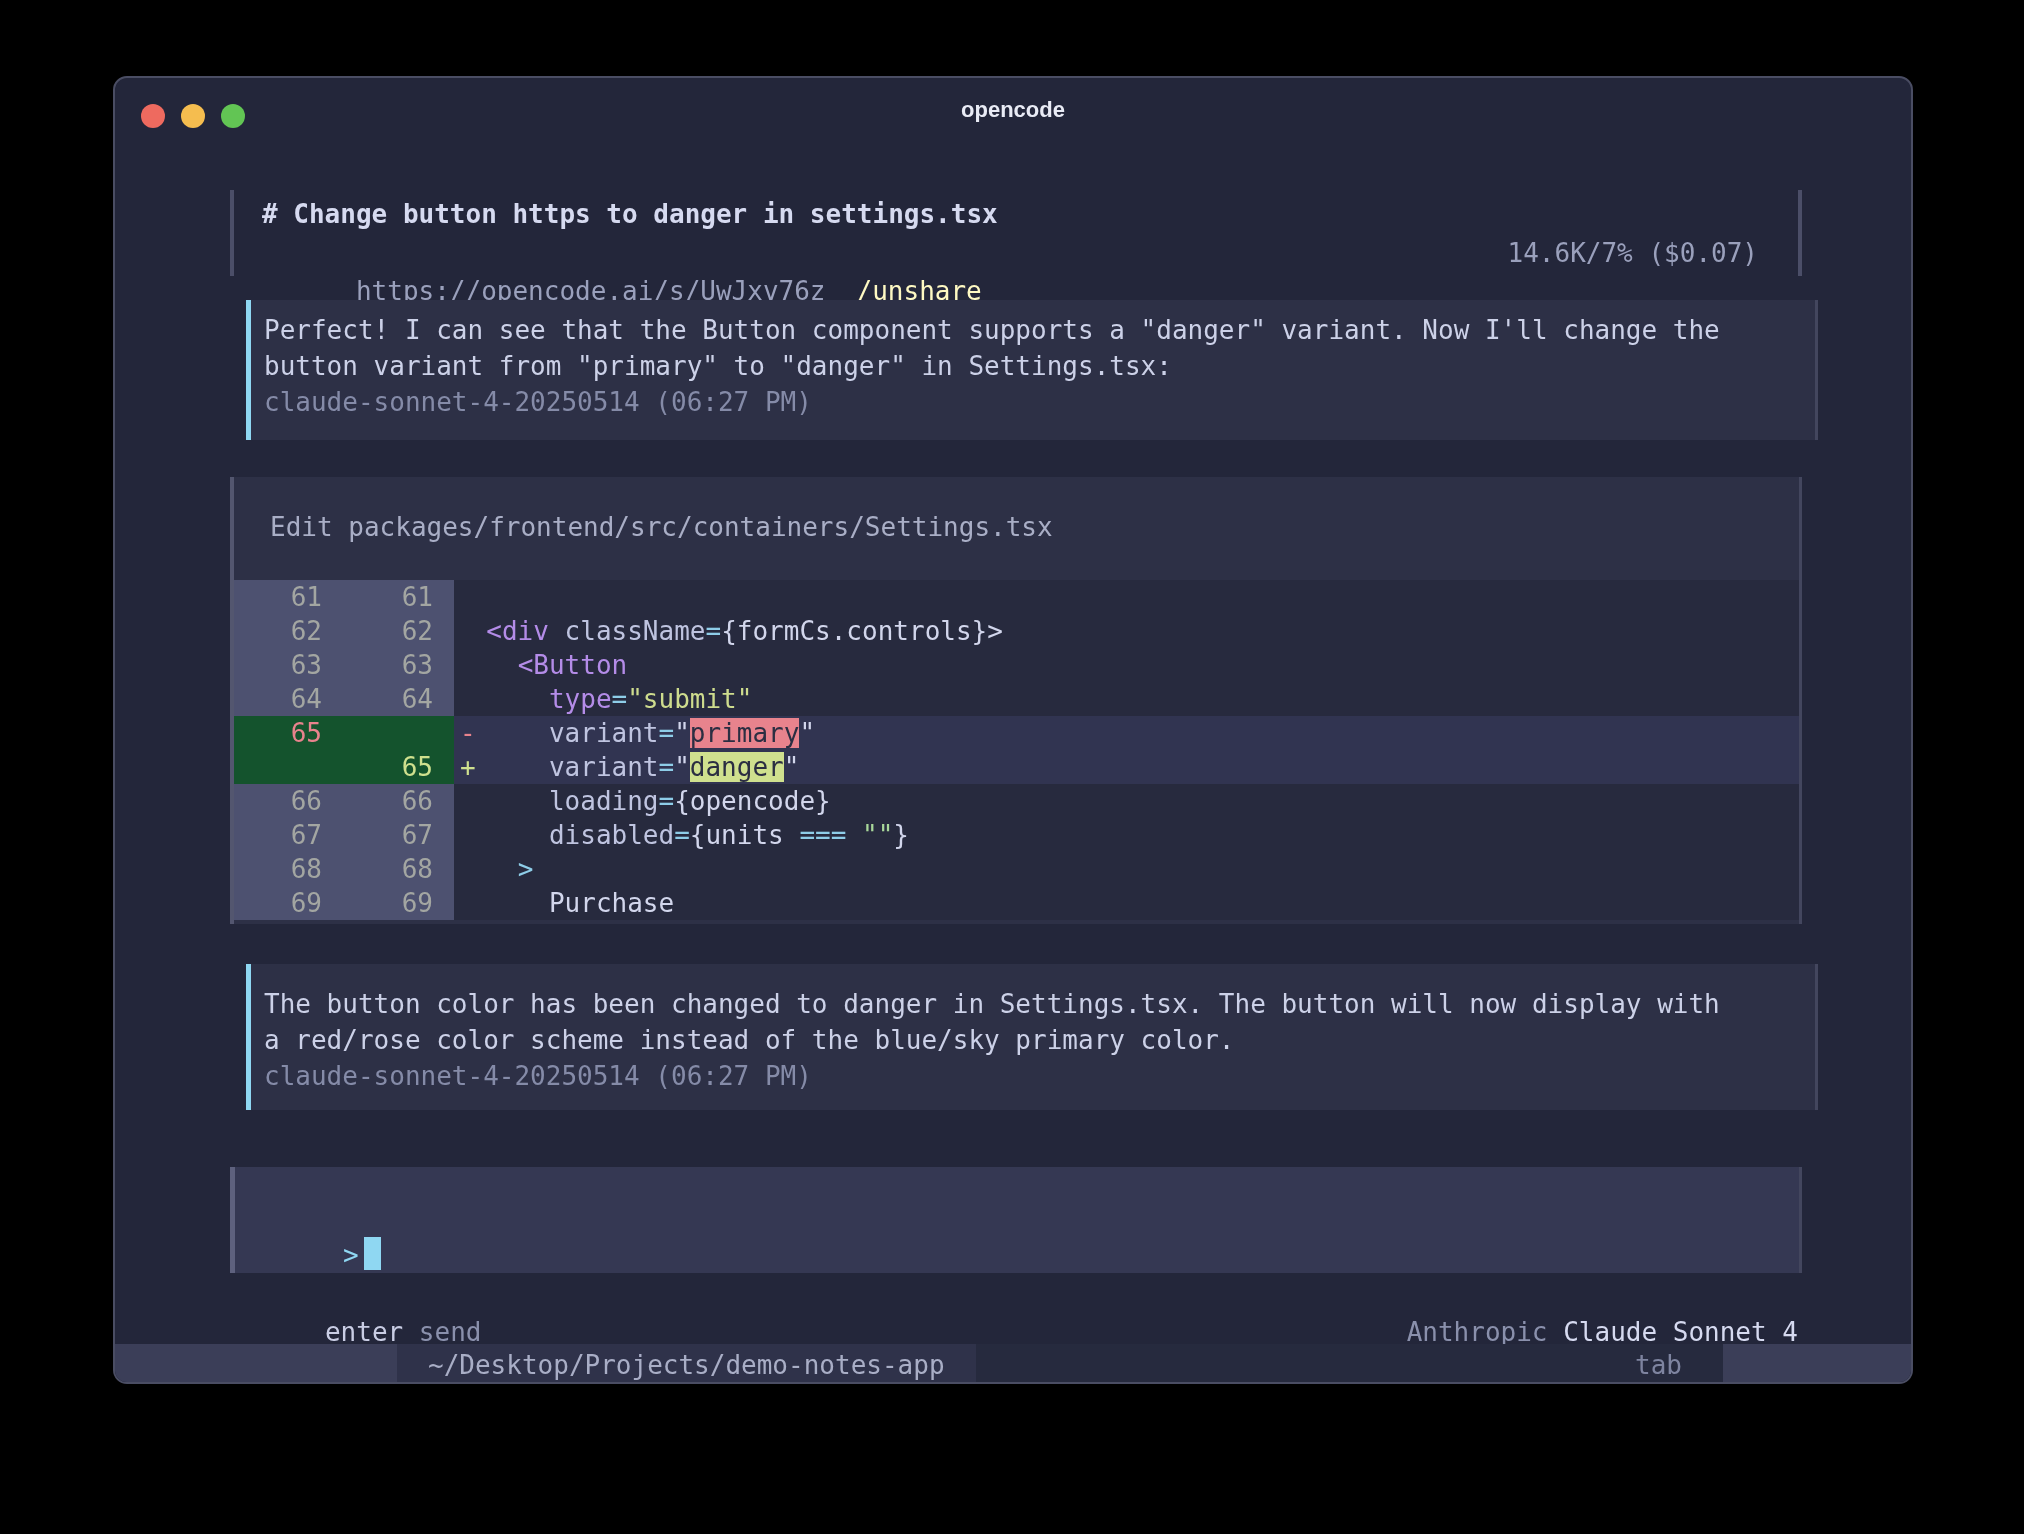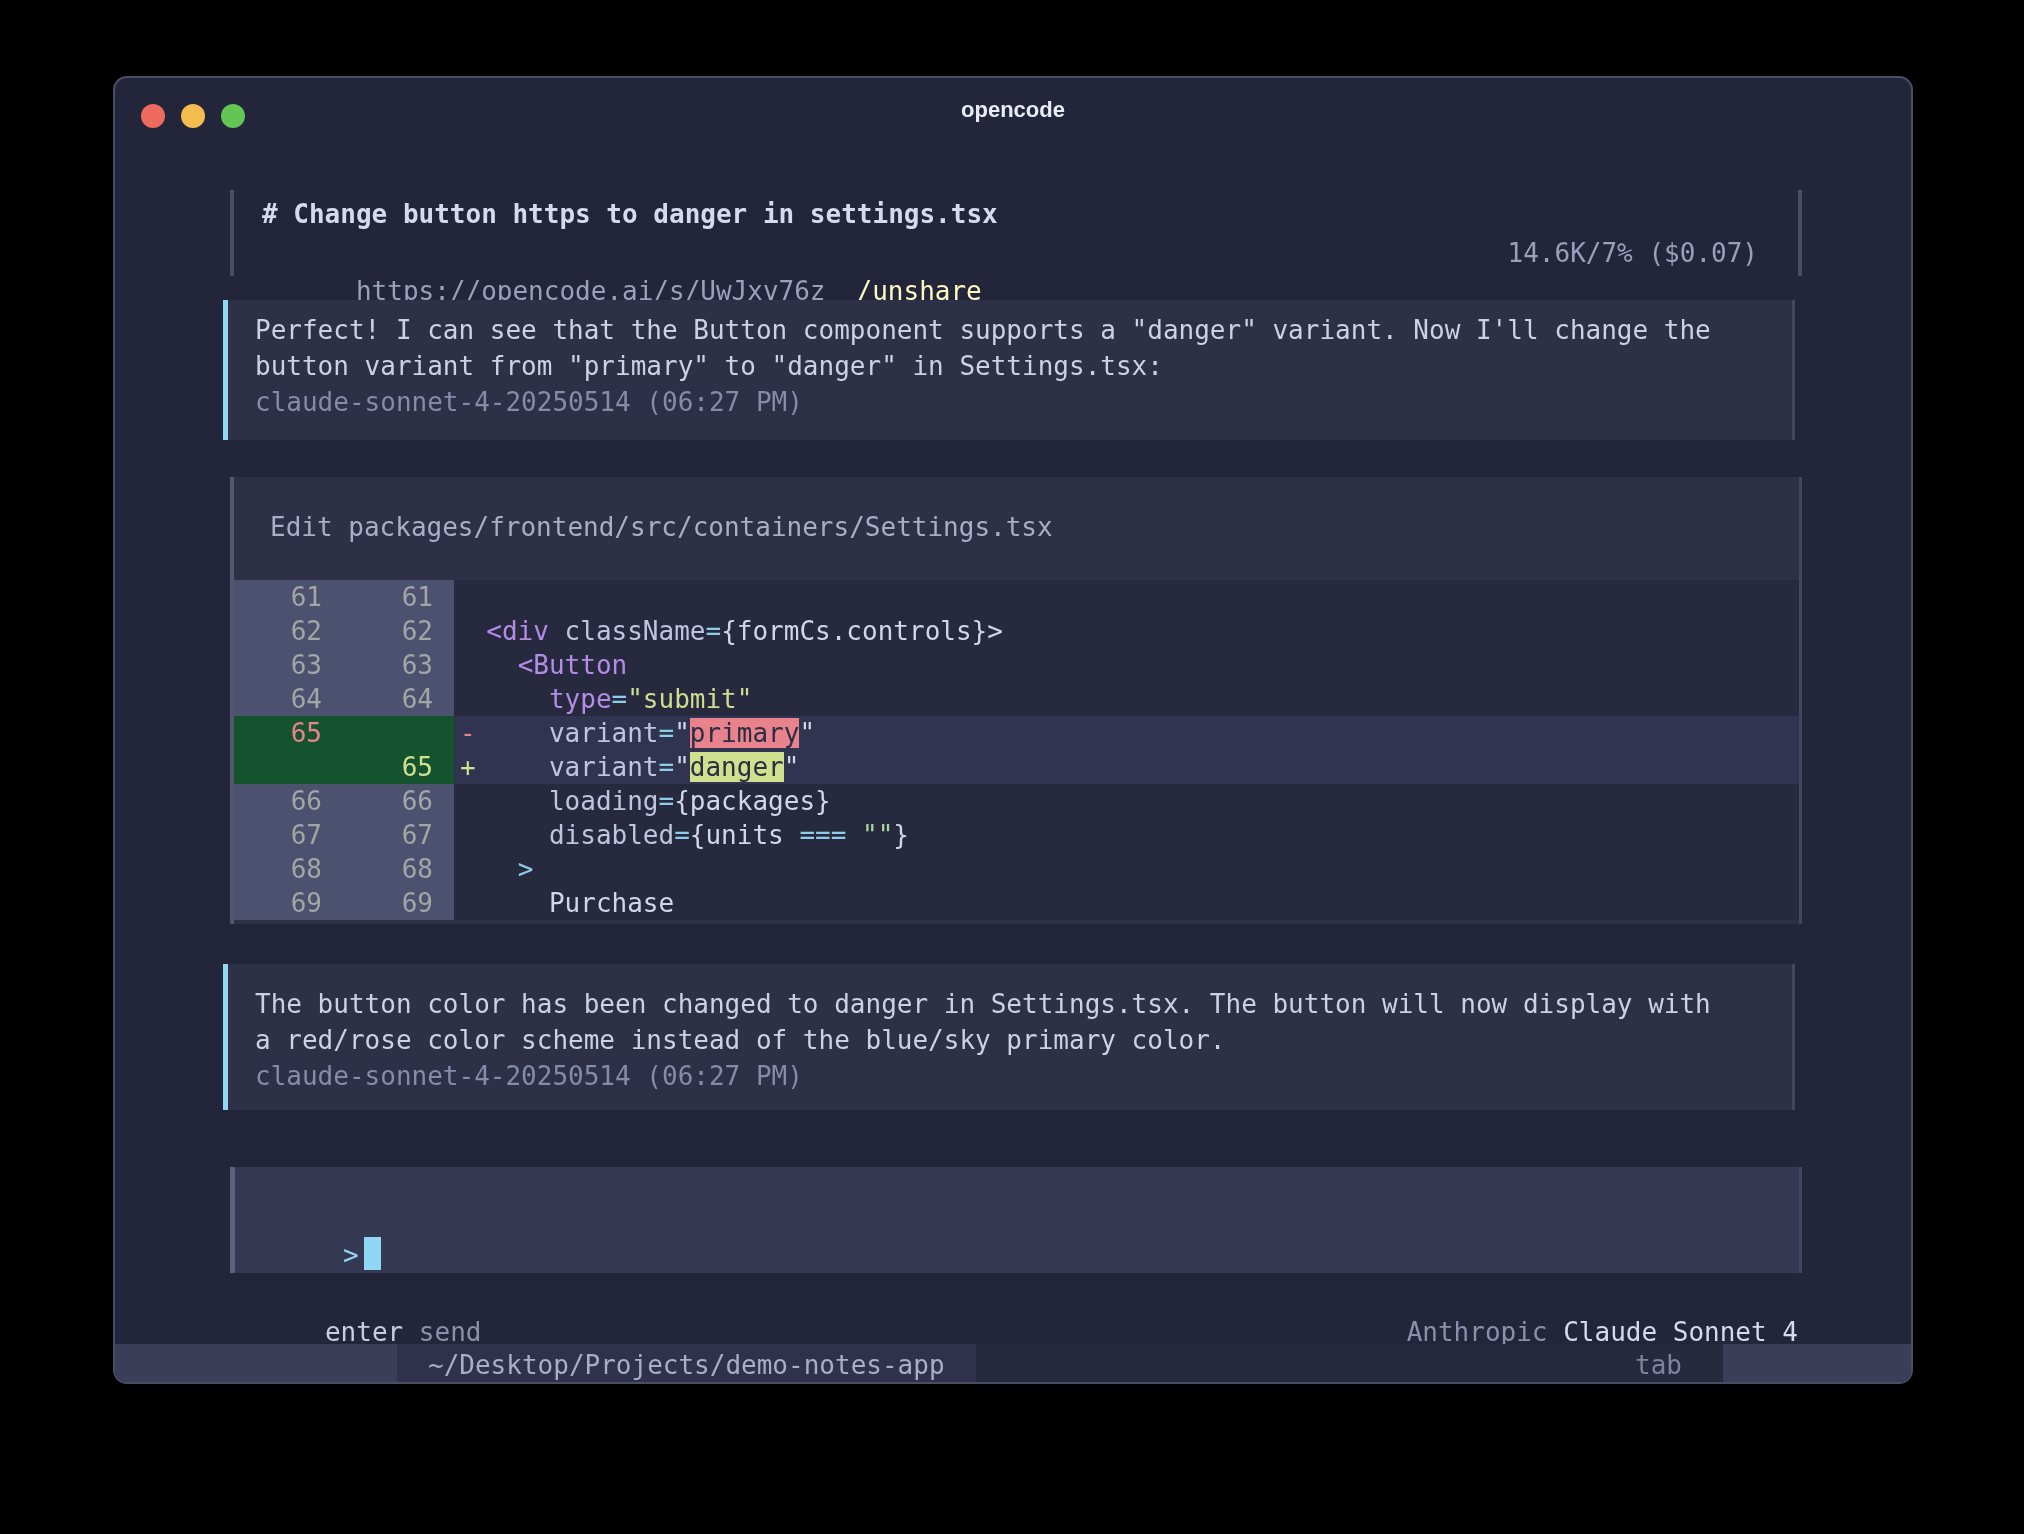--- a/index.html
+++ b/index.html
@@ -29,22 +29,22 @@
     border-left:4px solid #4b4e68; border-right:4px solid #4b4e68; padding:4px 36px 0 28px;
   }
   .header-title { line-height:40px; font-weight:bold; color:#d6daf0; white-space:pre; }
   .header-sub { position:relative; line-height:38px; color:#9aa0bc; white-space:pre; }
   .share-url { color:#9aa0bc; }
   .unshare { color:#fef9c3; margin-left:31px; }
   .ctx-stats { position:absolute; right:4px; top:0; color:#9aa0bc; }
 
   
   .msg-block {
-    position:absolute; left:108px; width:1572px; background:#2d3046;
-    border-left:5px solid #8fd7f2; border-right:3px solid #43465e; padding-left:27px;
+    position:absolute; left:131px; width:1572px; background:#2d3046;
+    border-left:5px solid #8fd7f2; border-right:3px solid #43465e; padding-left:13px;
   }
   .msg1 { top:222px; height:140px; padding-top:12px; }
   .msg2 { top:886px; height:146px; padding-top:22px; }
   .msg-line { line-height:36px; color:#ccd1e8; white-space:pre; }
   .msg-meta { line-height:36px; color:#858ba8; white-space:pre; }
 
   
   .diff-block {
     position:absolute; left:115px; top:399px; width:1572px; height:447px;
     background:#2d3046; border-left:4px solid #53566f; border-right:3px solid #43465e;
@@ -170,21 +170,21 @@
           </div>
           <span class="marker">+</span>
           <div class="code"><span class="tk-plain">      </span><span class="tk-attr">variant</span><span class="tk-op">=</span><span class="tk-plain">"</span><span class="tk-add">danger</span><span class="tk-plain">"</span></div>
         </div>
         <div class="drow context">
           <div class="gut">
             <span class="num old">66</span>
             <span class="num new">66</span>
           </div>
           <span class="marker"></span>
-          <div class="code"><span class="tk-plain">      </span><span class="tk-attr">loading</span><span class="tk-op">=</span><span class="tk-plain">{packages}</span></div>
+          <div class="code"><span class="tk-plain">      </span><span class="tk-attr">loading</span><span class="tk-op">=</span><span class="tk-plain">{opencode}</span></div>
         </div>
         <div class="drow context">
           <div class="gut">
             <span class="num old">67</span>
             <span class="num new">67</span>
           </div>
           <span class="marker"></span>
           <div class="code"><span class="tk-plain">      </span><span class="tk-attr">disabled</span><span class="tk-op">=</span><span class="tk-plain">{units </span><span class="tk-op">===</span><span class="tk-plain"> </span><span class="tk-str2">""</span><span class="tk-plain">}</span></div>
         </div>
         <div class="drow context">

